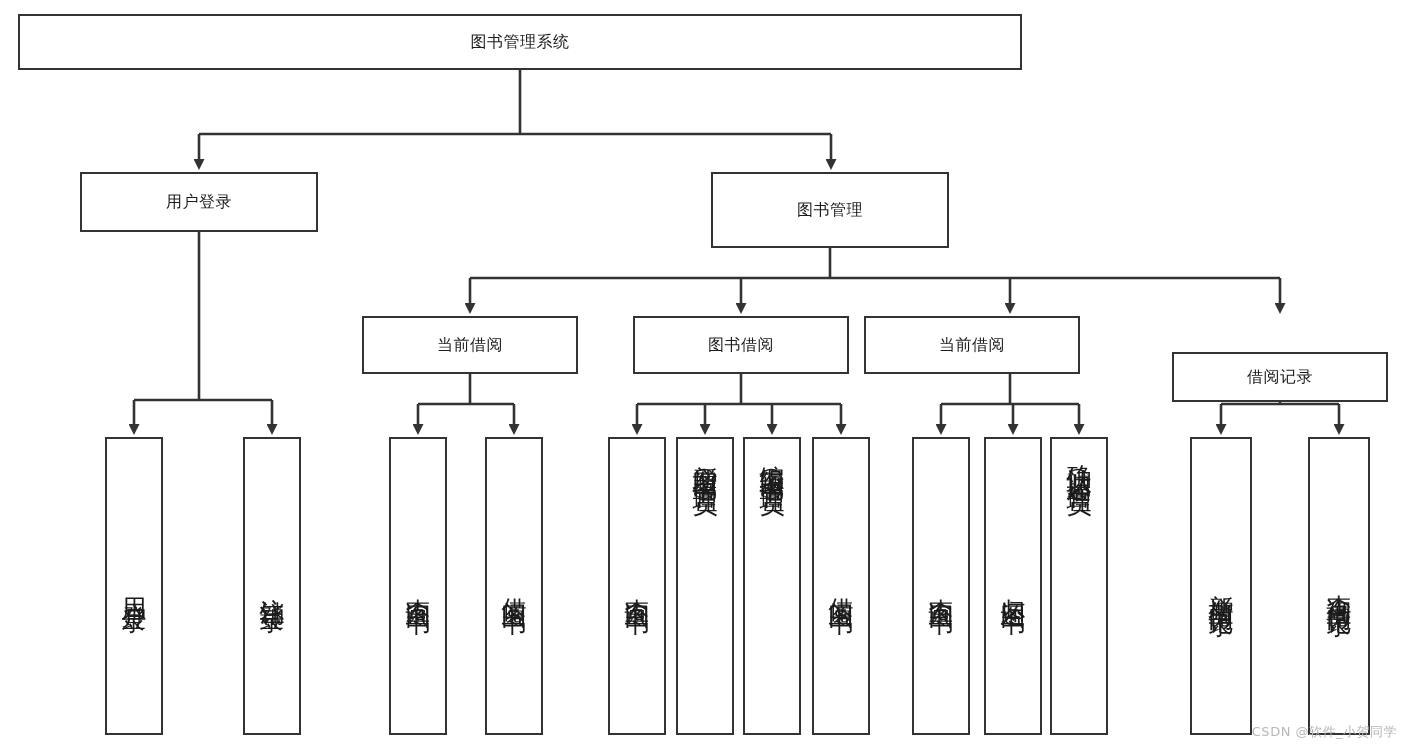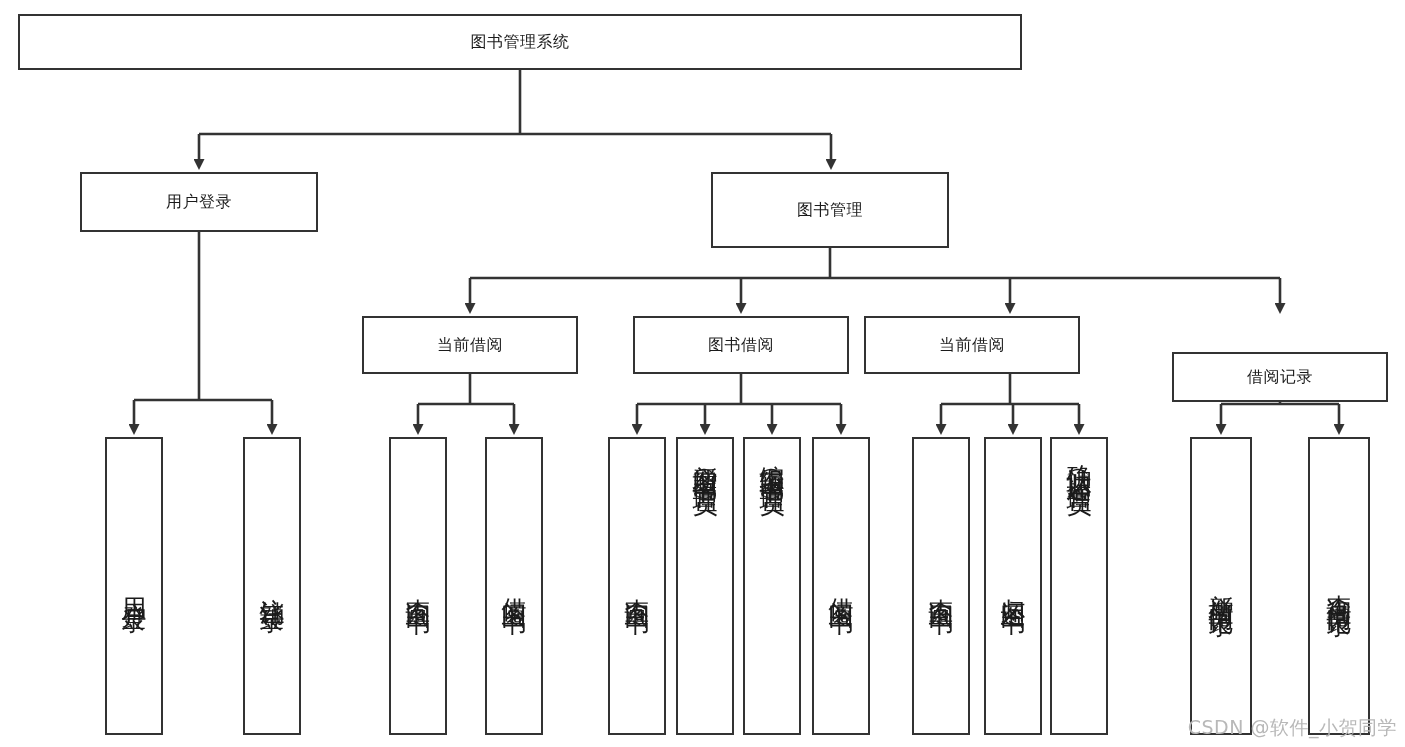--- a/index.html
+++ b/index.html
@@ -56,21 +56,21 @@
     white-space: nowrap;
   }
   .node.vert.centered {
     align-items: center;
     padding-top: 0;
   }
   #watermark {
     position: absolute;
     right: 8px;
     bottom: 6px;
-    font-size: 19px;
+    font-size: 13px;
     color: #b8b8b8;
     letter-spacing: 0.5px;
     white-space: nowrap;
   }
 </style>
 </head>
 <body>
 
 <div id="canvas">
 

